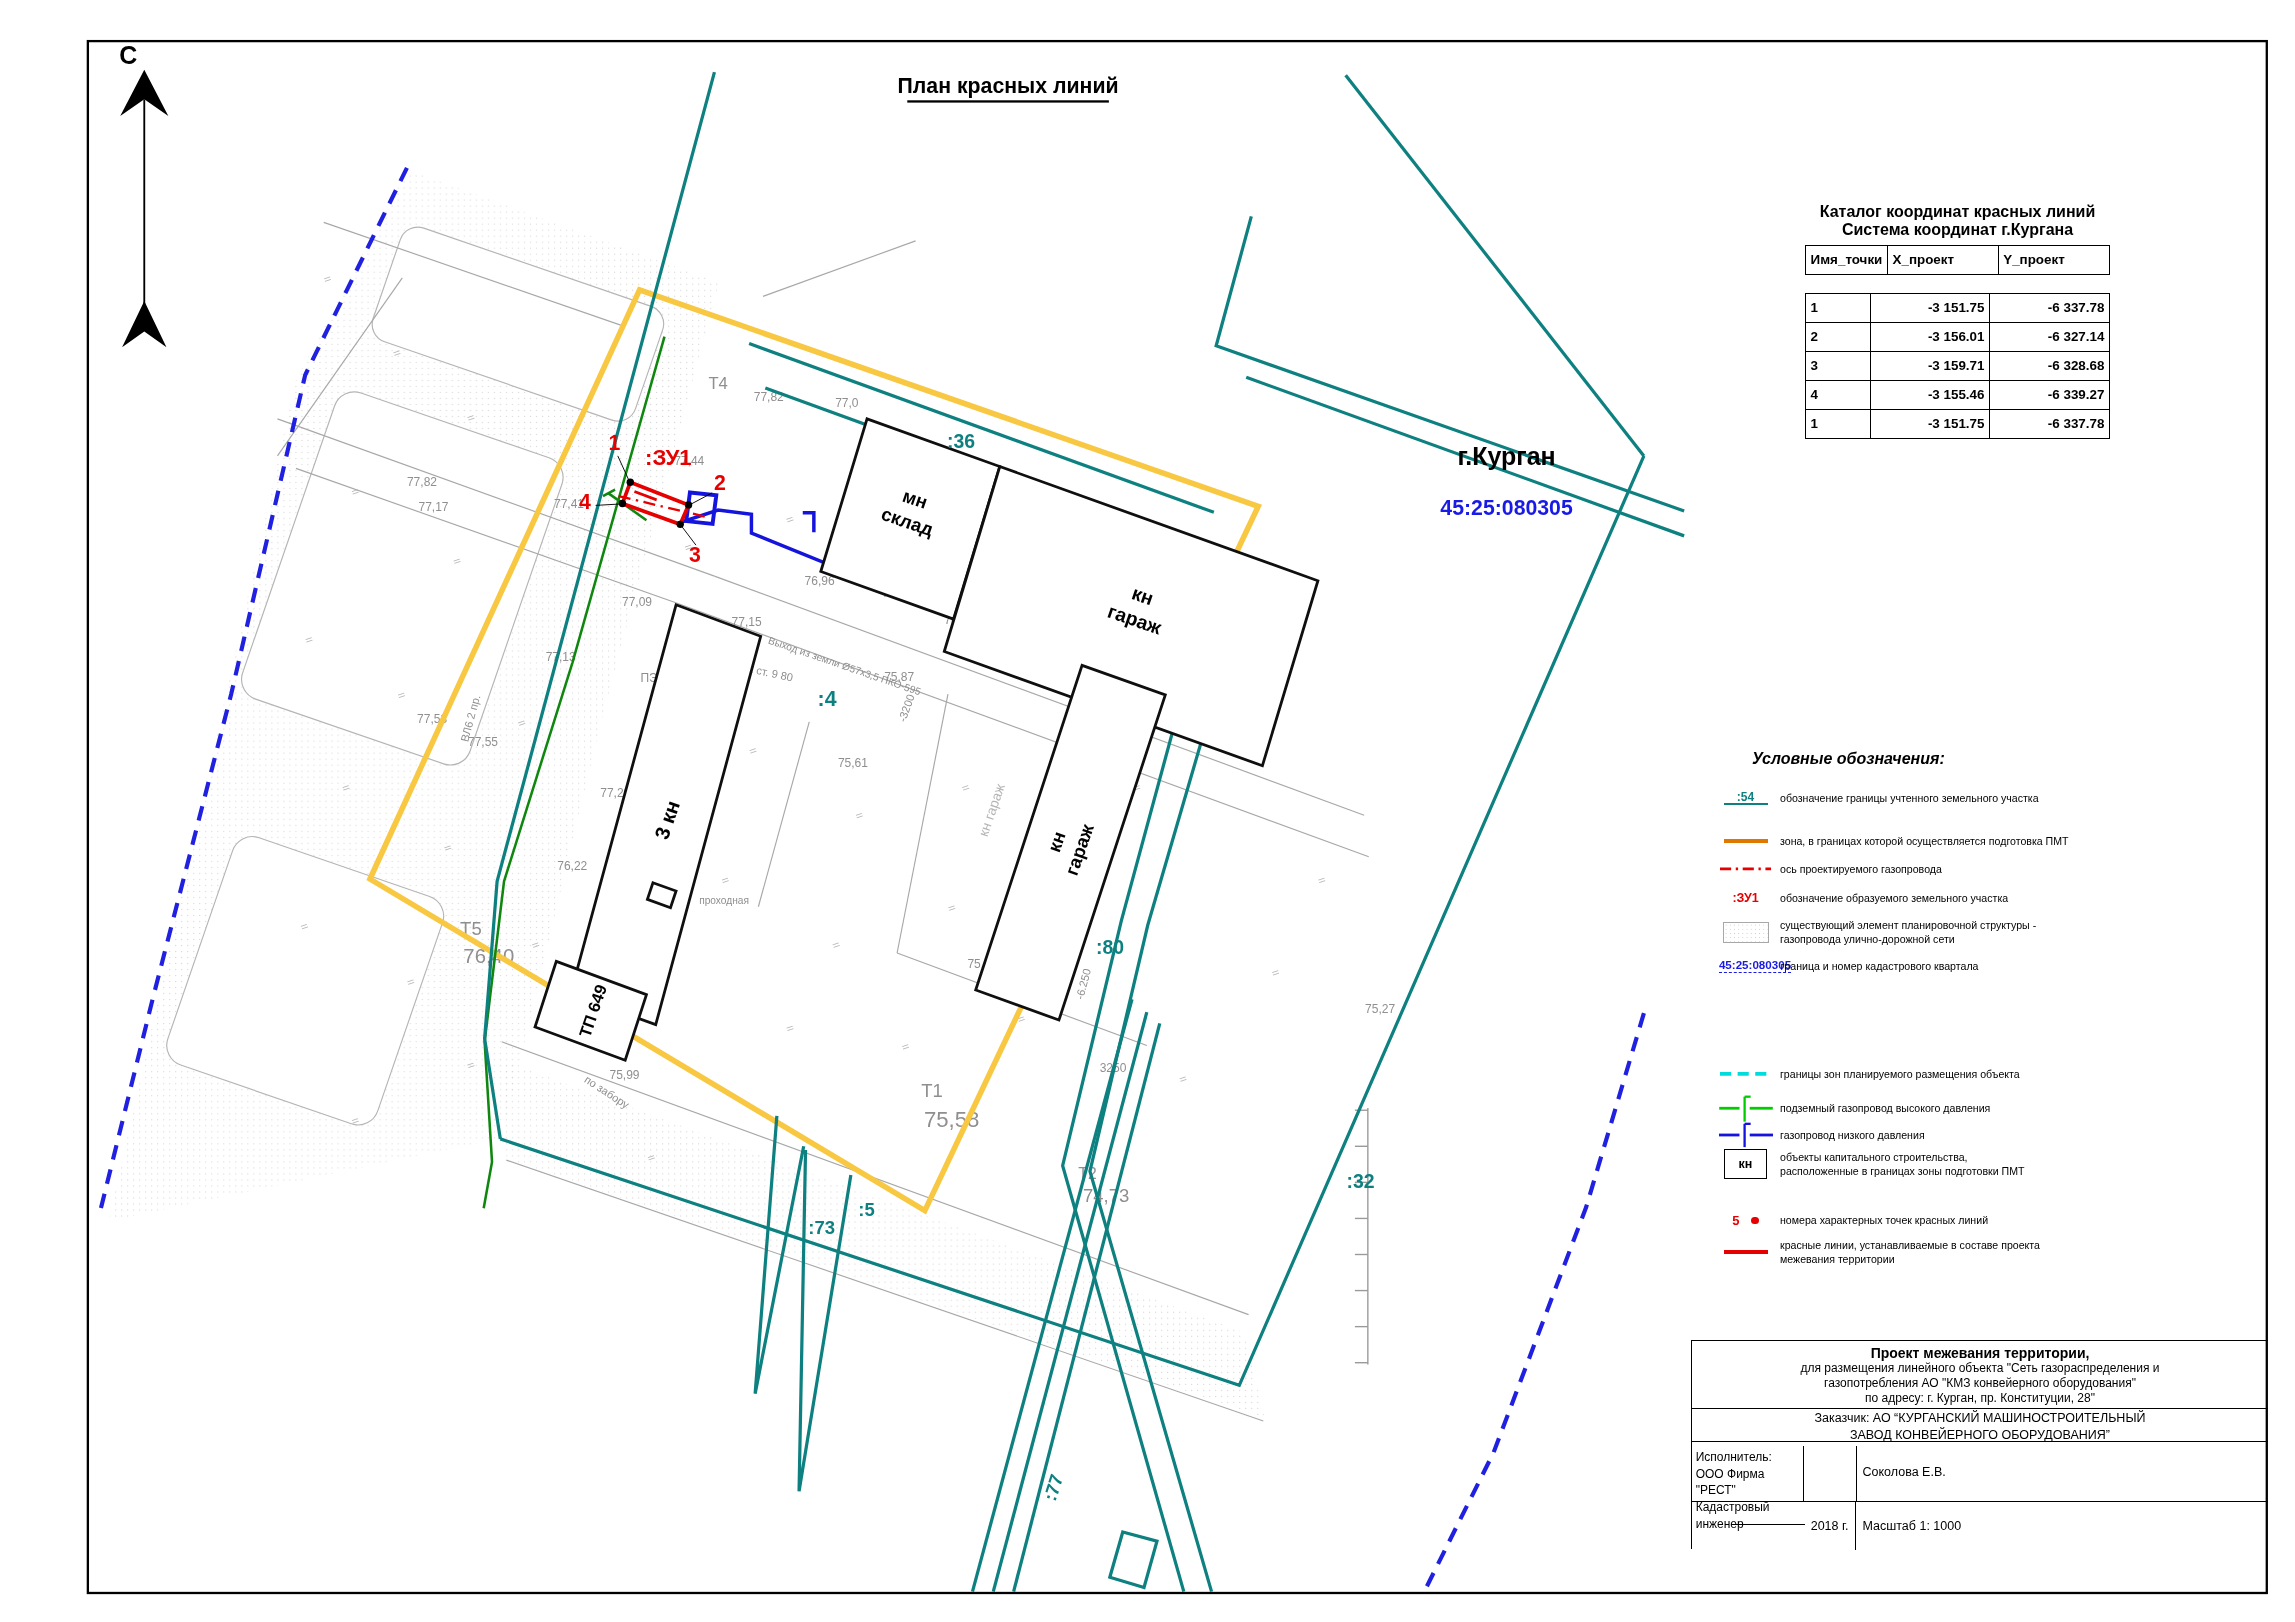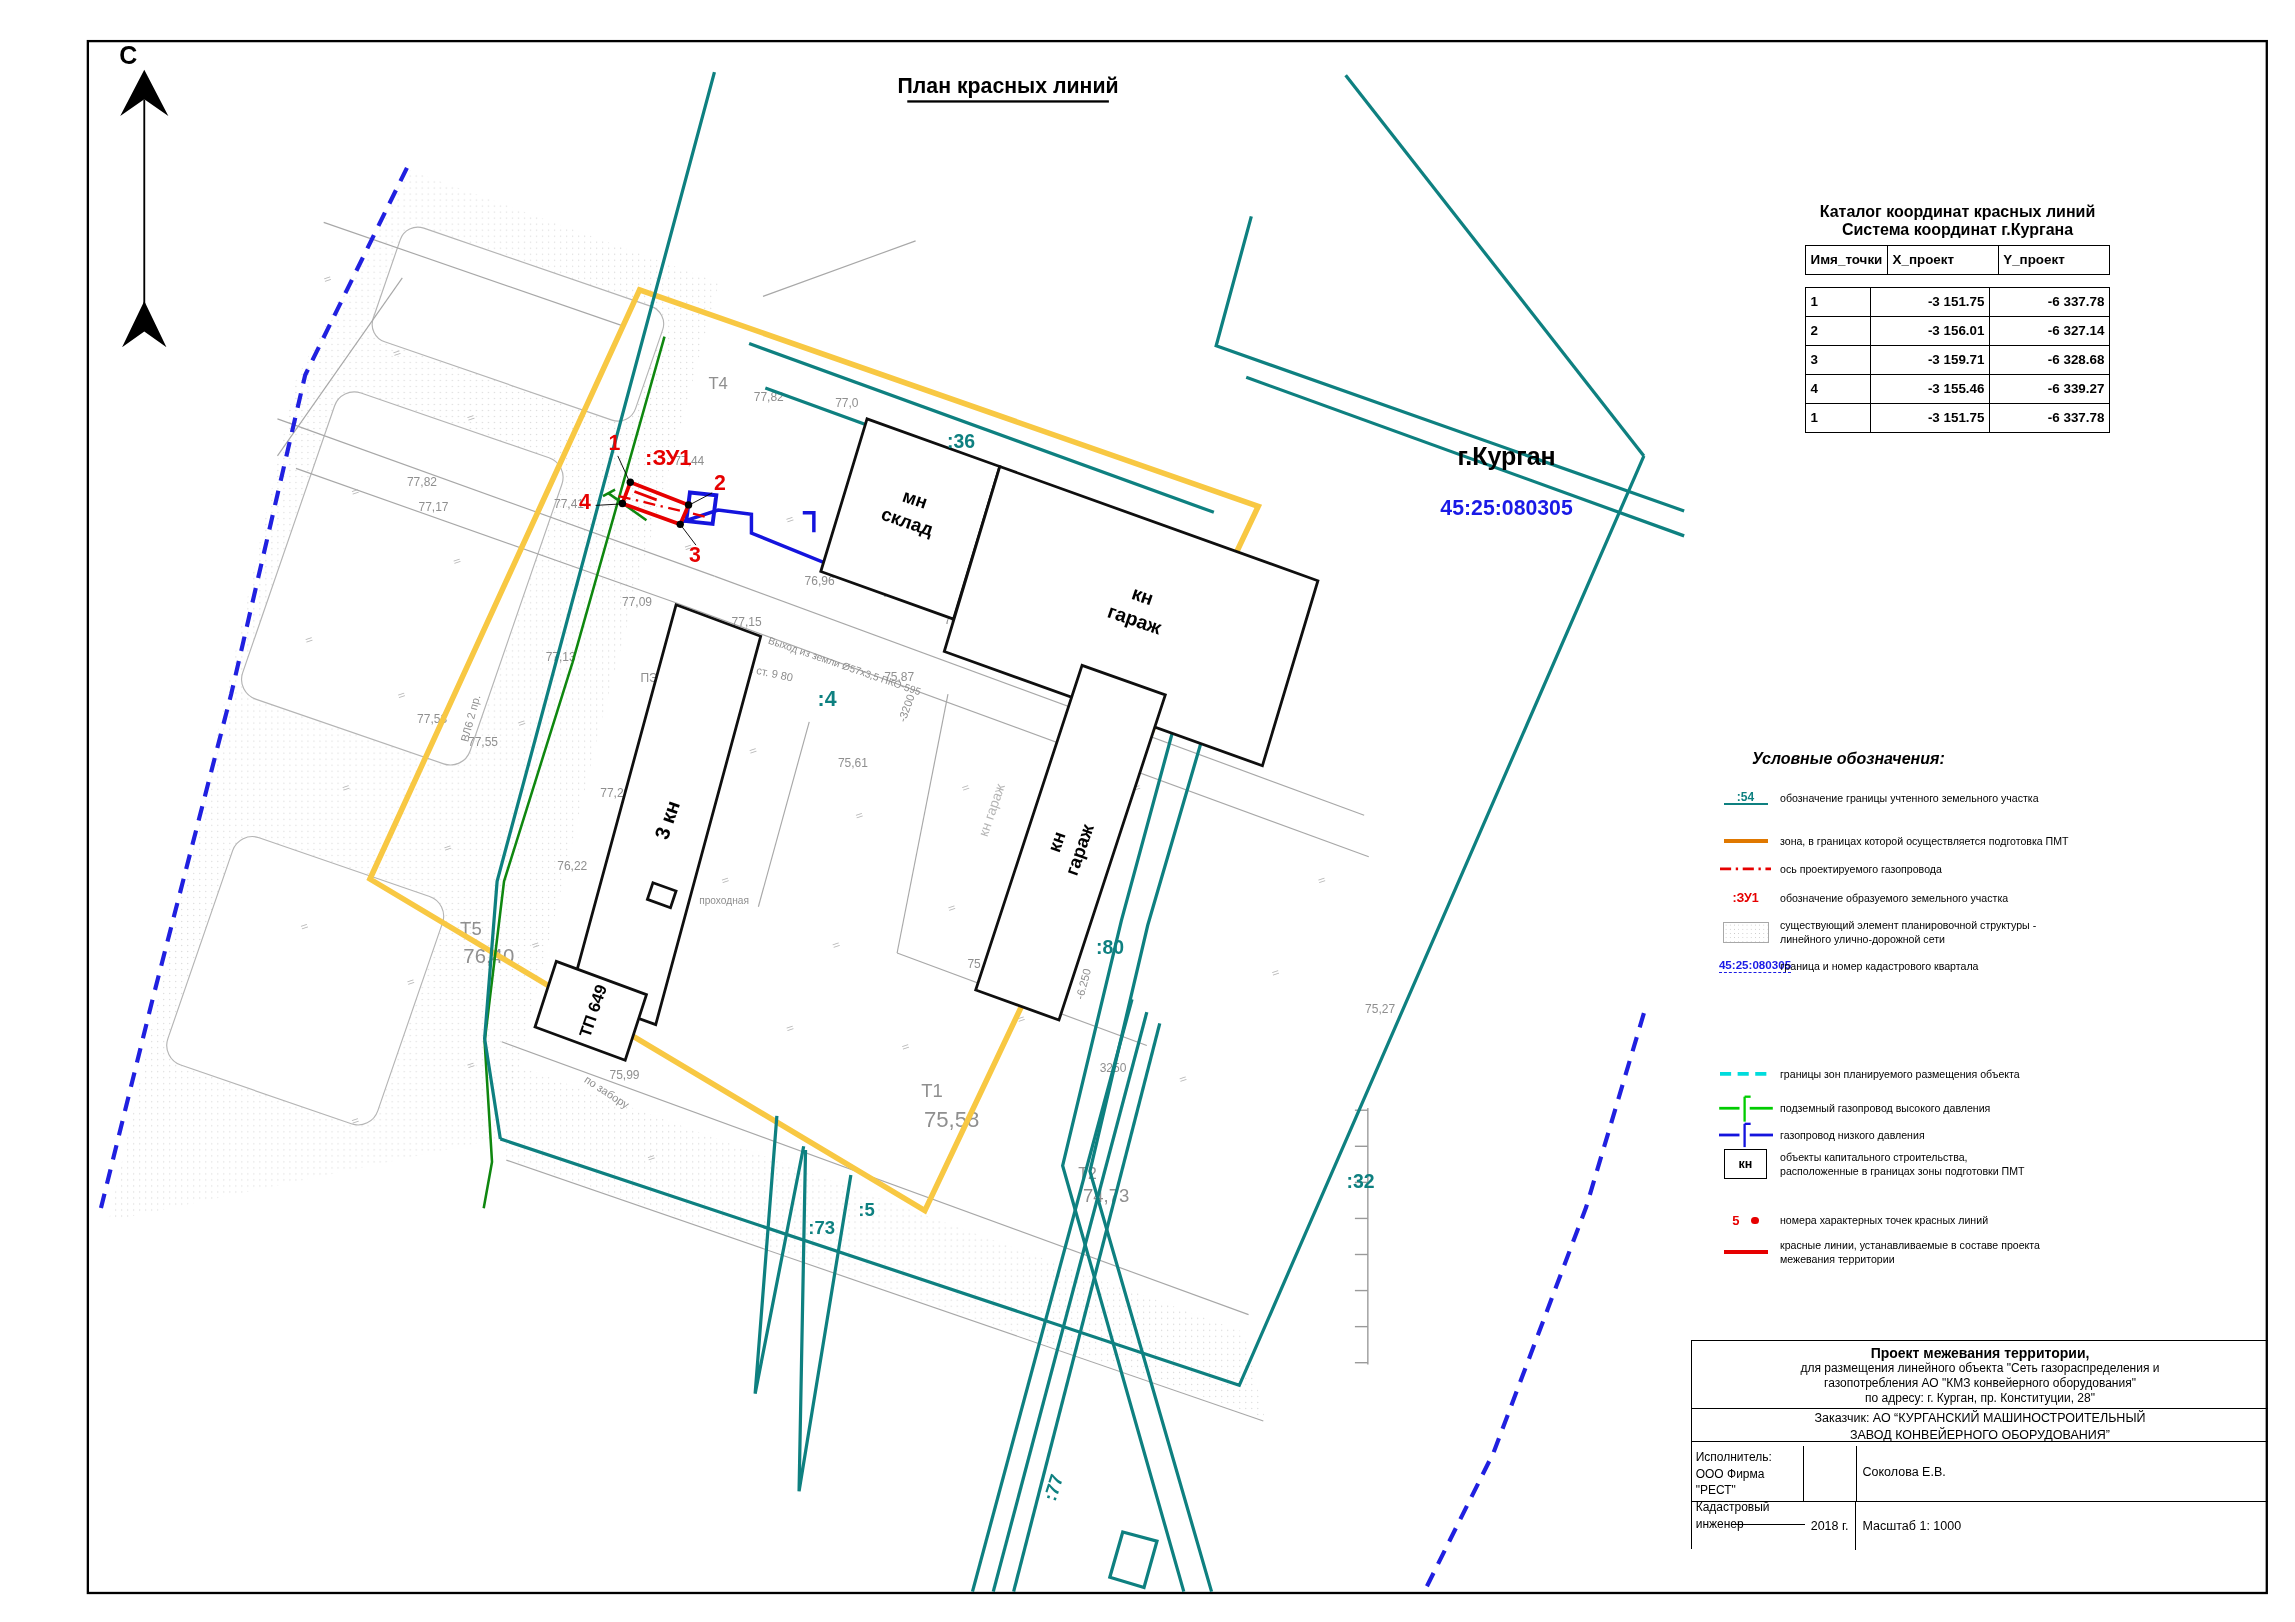--- a/index.html
+++ b/index.html
@@ -7,21 +7,21 @@
          font-family:"Liberation Sans",sans-serif;overflow:hidden;}
   svg text{font-family:"Liberation Sans",sans-serif;}
   .abs{position:absolute;}
   
   .coords{position:absolute;left:1805px;top:203px;width:305px;}
   .coords .t{font-size:16px;font-weight:bold;text-align:center;line-height:17.6px;color:#000;}
   table.ct{border-collapse:collapse;margin-top:6.5px;width:305px;}
   table.ct td,table.ct th{border:0.9px solid #000;font-size:13.4px;font-weight:bold;
       padding:0 4.6px;height:28px;color:#000;background:#fff;text-align:left;}
   table.ct td.num{text-align:right;}
-  table.ct.hdr{margin-bottom:12px;}
+  table.ct.hdr{margin-bottom:18px;}
   .c0{width:62px}.c1{width:119px}.c2{width:120px}
   
   .legend{position:absolute;left:1711px;top:745px;width:574px;height:541px;}
   .leg-title{position:absolute;left:41px;top:4.6px;font-size:16px;font-weight:bold;
              font-style:italic;color:#000;}
   .li{position:absolute;left:0;width:571px;display:flex;align-items:center;}
   .li .sym{width:69px;flex:none;display:flex;align-items:center;flex-direction:column;}
   .li .txt{font-size:10.6px;line-height:14.3px;color:#000;}
   .line-teal{width:44px;height:2.3px;background:#0e8080;}
   .lbl-teal{color:#0e8080;font-weight:bold;font-size:12px;line-height:12px;}
@@ -374,21 +374,21 @@
     <span class="sym">
           <span class="lbl-red">:ЗУ1</span>
         </span>
     <span class="txt">обозначение образуемого земельного участка</span>
   </div>
   <div class="li" style="top:173px">
     <span class="sym">
           <span class="hatchbox"></span>
         </span>
     <span class="txt"><span>существующий элемент планировочной структуры -</span><br>
-      <span>линейного улично-дорожной сети</span></span>
+      <span>газопровода улично-дорожной сети</span></span>
   </div>
   <div class="li" style="top:213px">
     <span class="sym" style="width:88px">
           <span class="lbl-blue">45:25:080305</span>
         </span>
     <span class="txt" style="margin-left:-18.5px">граница и номер  кадастрового квартала</span>
   </div>
   <div class="li" style="top:322px">
     <span class="sym">
           <svg width="51" height="5.6" viewBox="0 0 110 12">

